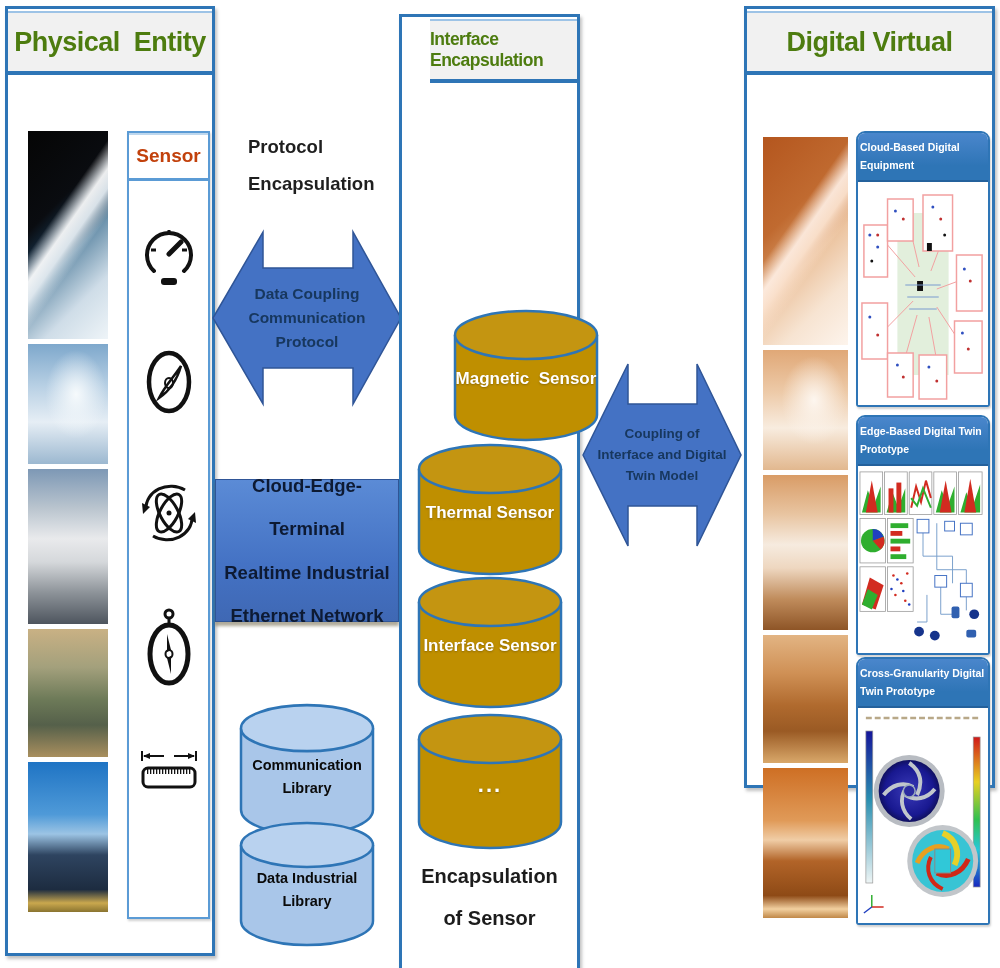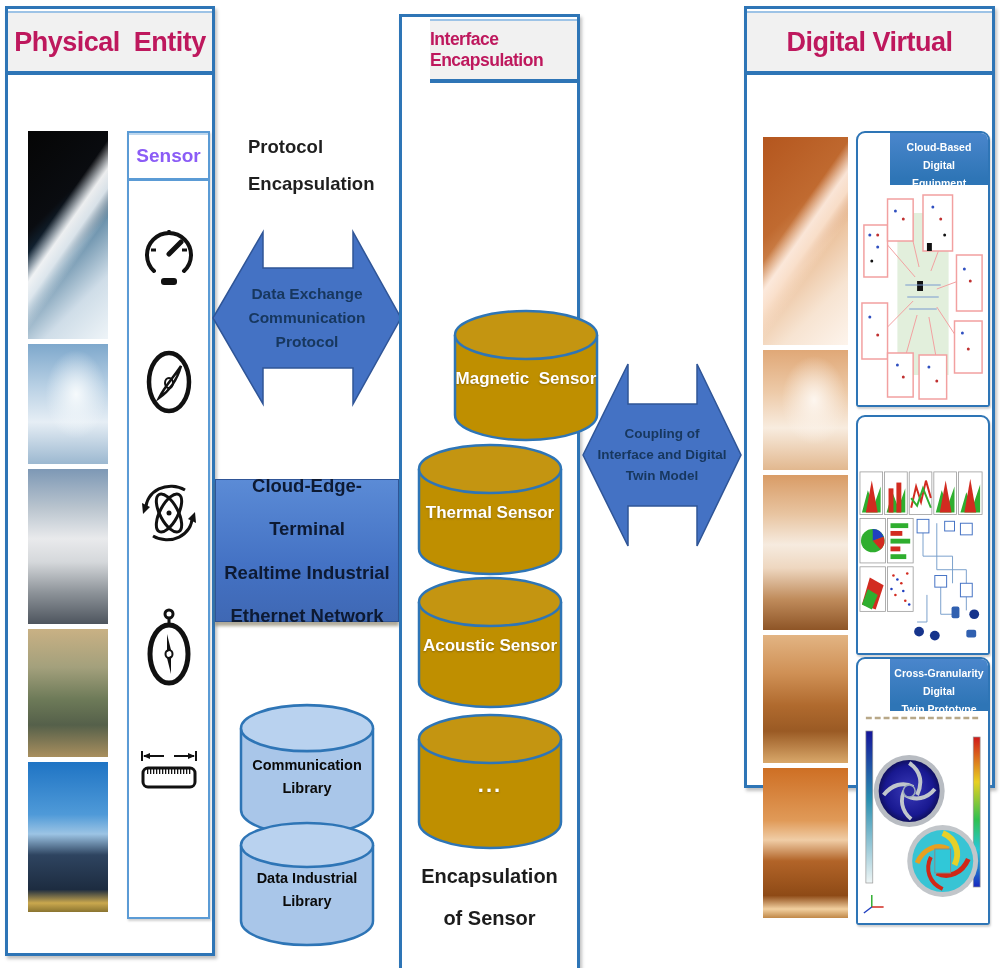--- a/index.html
+++ b/index.html
@@ -4,21 +4,21 @@
 <style>
   html,body{margin:0;padding:0;background:#fff;}
   *{box-sizing:border-box;}
   .canvas{position:relative;width:1000px;height:968px;background:#fff;overflow:hidden;
           font-family:"Liberation Sans", sans-serif;}
   
   .col{position:absolute;background:#fff;border:3px solid #2e75b6;box-shadow:2px 3px 3px rgba(120,120,120,.45);}
   .col-head{position:relative;margin:2px 0 0 0;background:#f1f1f1;border-top:2px solid #9dc3e6;
             border-bottom:4px solid #2e75b6;height:64px;display:flex;align-items:center;justify-content:center;
             box-shadow:0 2px 0 #fff;}
-  .col-title{font-weight:700;color:#be185d;white-space:pre-wrap;letter-spacing:-0.5px;}
+  .col-title{font-weight:700;color:#4d7c0f;white-space:pre-wrap;letter-spacing:-0.5px;}
   .t-big{font-size:27px;}
   .t-mid{font-size:17.5px;}
   
   .photo{width:80px;margin-bottom:5px;}
   .ph-shuttle{height:208px;background:
     linear-gradient(125deg, rgba(255,255,255,0) 38%, rgba(255,255,255,.92) 47%, rgba(226,234,240,.95) 53%, rgba(255,255,255,0) 62%),
     linear-gradient(135deg,#050505 0%,#0a0c10 35%,#16324a 48%,#6d93ad 58%,#cfdde8 78%,#eef4f8 100%);}
   .ph-plane{height:120px;background:
     radial-gradient(ellipse at 60% 42%, #f6fafc 0%, rgba(246,250,252,0) 45%),
     linear-gradient(180deg,#7ea8cc 0%,#b8d0e4 35%,#e6eef5 65%,#9cb8d0 100%);}
@@ -29,21 +29,21 @@
     linear-gradient(125deg, rgba(255,255,255,0) 38%, rgba(255,240,230,.9) 47%, rgba(250,225,205,.95) 53%, rgba(255,255,255,0) 62%),
     linear-gradient(135deg,#b4561e 0%,#c06a30 35%,#d08a54 48%,#ecc4a0 58%,#f7e4d2 78%,#fdf4ec 100%);}
   .ph-o-plane{height:120px;background:
     radial-gradient(ellipse at 60% 42%, #fdf6ef 0%, rgba(253,246,239,0) 45%),
     linear-gradient(180deg,#e0a877 0%,#edcaa8 35%,#f8ecdf 65%,#e2b88f 100%);}
   .ph-o-train{height:155px;background:linear-gradient(180deg,#d99c66 0%,#e8c4a0 25%,#f6ebdf 45%,#eed7c0 60%,#c08c5c 80%,#8e5527 100%);}
   .ph-o-tank{height:128px;background:linear-gradient(180deg,#e2b483 0%,#cf9055 30%,#b06a2e 55%,#9a5a24 75%,#d9a86a 100%);}
   .ph-o-wind{height:150px;background:linear-gradient(180deg,#ce6f24 0%,#e09a58 35%,#f0cda6 48%,#b26428 62%,#8e4a16 85%,#f2d0a0 94%,#c08848 100%);}
   
   .sensor-box{position:absolute;border:2px solid #5b9bd5;background:#fff;box-shadow:1px 2px 2px rgba(140,140,140,.4);}
-  .sensor-title{height:48px;display:flex;align-items:center;justify-content:center;font-weight:700;font-size:19px;color:#8b5cf6;
+  .sensor-title{height:48px;display:flex;align-items:center;justify-content:center;font-weight:700;font-size:19px;color:#c2410c;
                 border-bottom:3px solid #5b9bd5;box-shadow:inset 0 2px 0 #bdd7ee;}
   .sensor-icons{display:flex;flex-direction:column;align-items:center;padding-top:40px;gap:52px;}
   
   .cyl{position:absolute;}
   .cyl svg{position:absolute;inset:0;width:100%;height:100%;}
   .cyl-label{position:absolute;left:0;right:0;top:52%;transform:translateY(-50%);text-align:center;
              color:#fff;font-weight:700;font-size:17px;text-shadow:0 1px 2px rgba(80,60,0,.45);white-space:pre-wrap;}
   .lib-label{position:absolute;left:0;right:0;top:54%;transform:translateY(-50%);text-align:center;
              color:#0a0a0a;font-weight:700;font-size:14.5px;line-height:1.6;}
   
@@ -55,21 +55,21 @@
   .protocol-label{position:absolute;color:#1f1f1f;font-size:18.5px;font-weight:600;line-height:2.0;text-align:left;}
   .network-box{position:absolute;background:linear-gradient(180deg,#5b8bd6 0%,#4472c4 60%,#3f68b4 100%);
                border:1px solid #2f5597;box-shadow:0 4px 3px rgba(110,100,70,.55);
                display:flex;flex-direction:column;justify-content:center;text-align:center;}
   .network-box div{color:#0d1a33;font-weight:700;font-size:18.5px;line-height:2.35;}
   .caption{position:absolute;text-align:center;color:#1c1c1c;font-size:20px;font-weight:600;line-height:2.1;}
   
   .dpanel{position:absolute;border:2px solid #2e75b6;border-radius:9px 9px 3px 3px;background:#fff;overflow:hidden;
           box-shadow:1px 2px 2px rgba(140,140,140,.4);}
   .dpanel-head{background:linear-gradient(180deg,#4a86cc 0%,#2e75b6 70%);color:#fff;font-weight:700;font-size:10.5px;
-               text-align:center;padding:6px 2px 5px 2px;line-height:1.7;border-bottom:2px solid #24619c;margin-left:32px;}
+               text-align:left;padding:6px 2px 5px 2px;line-height:1.7;border-bottom:2px solid #24619c;}
   .dpanel-body{position:absolute;left:0;right:0;bottom:0;top:52px;background:#fff;}
   .dpanel-body svg{width:100%;height:100%;display:block;}
 </style>
 </head>
 <body>
 
 <div class="canvas">
 
   <section class="col" style="left:5px;top:6px;width:210px;height:950px;">
     <header class="col-head">
@@ -144,21 +144,21 @@
   <div class="protocol-label" style="left:248px;top:128px;width:150px;">
     <div>Protocol</div>
     <div>Encapsulation</div>
   </div>
 
   <div class="h-arrow" style="left:211px;top:216px;width:192px;height:204px;">
     <svg viewBox="0 0 192 204" preserveAspectRatio="none">
       <polygon points="2,102 52,16 52,52 142,52 142,16 190,102 142,188 142,152 52,152 52,188" fill="#4472c4" stroke="#2f5597" stroke-width="1.5"></polygon>
     </svg>
     <div class="arrow-label" style="font-size:15.5px;">
-      <div>Data Exchange</div>
+      <div>Data Coupling</div>
       <div>Communication</div>
       <div>Protocol</div>
     </div>
   </div>
 
   <div class="network-box" style="left:215px;top:479px;width:184px;height:143px;">
     <div>Cloud-Edge-Terminal</div>
     <div>Realtime Industrial</div>
     <div>Ethernet Network</div>
   </div>
@@ -206,21 +206,21 @@
         <ellipse cx="76" cy="28" rx="71" ry="24" fill="#c49511" stroke="#2e75b6" stroke-width="2.5"></ellipse>
       </svg>
       <div class="cyl-label">Thermal Sensor</div>
     </div>
 
     <div class="cyl" style="left:12px;top:557px;width:152px;height:138px;">
       <svg viewBox="0 0 152 138" preserveAspectRatio="none">
         <path d="M5 28 L5 108 A71 25 0 0 0 147 108 L147 28" fill="#bf8f00" stroke="#2e75b6" stroke-width="2.5"></path>
         <ellipse cx="76" cy="28" rx="71" ry="24" fill="#c49511" stroke="#2e75b6" stroke-width="2.5"></ellipse>
       </svg>
-      <div class="cyl-label">Acoustic Sensor</div>
+      <div class="cyl-label">Interface Sensor</div>
     </div>
 
     <div class="cyl" style="left:12px;top:694px;width:152px;height:142px;">
       <svg viewBox="0 0 152 142" preserveAspectRatio="none">
         <path d="M5 28 L5 111 A71 26 0 0 0 147 111 L147 28" fill="#bf8f00" stroke="#2e75b6" stroke-width="2.5"></path>
         <ellipse cx="76" cy="28" rx="71" ry="24" fill="#c49511" stroke="#2e75b6" stroke-width="2.5"></ellipse>
       </svg>
       <div class="cyl-label" style="font-size:22px;letter-spacing:2px;">...</div>
     </div>
 
@@ -313,20 +313,24 @@
           <g stroke="#7a9ad0" stroke-width="1">
             <line x1="48" y1="100" x2="84" y2="100"></line>
               <line x1="50" y1="112" x2="82" y2="112"></line>
               <line x1="52" y1="124" x2="80" y2="124"></line>
           </g>
         </svg>
       </div>
     </div>
 
     <div class="dpanel" style="left:109px;top:406px;width:134px;height:240px;">
+      <div class="dpanel-head">
+        <div>Edge-Based Digital Twin</div>
+        <div>Prototype</div>
+      </div>
       <div class="dpanel-body">
         <svg viewBox="0 0 132 190" preserveAspectRatio="none">
           <rect width="132" height="190" fill="#fff"></rect>
           <g stroke="#999" fill="#fff" stroke-width="0.8">
             <rect x="2" y="3" width="23" height="44"></rect>
               <rect x="27" y="3" width="23" height="44"></rect>
             <rect x="52" y="3" width="23" height="44"></rect>
               <rect x="77" y="3" width="23" height="44"></rect>
             <rect x="102" y="3" width="24" height="44"></rect>
           </g>

